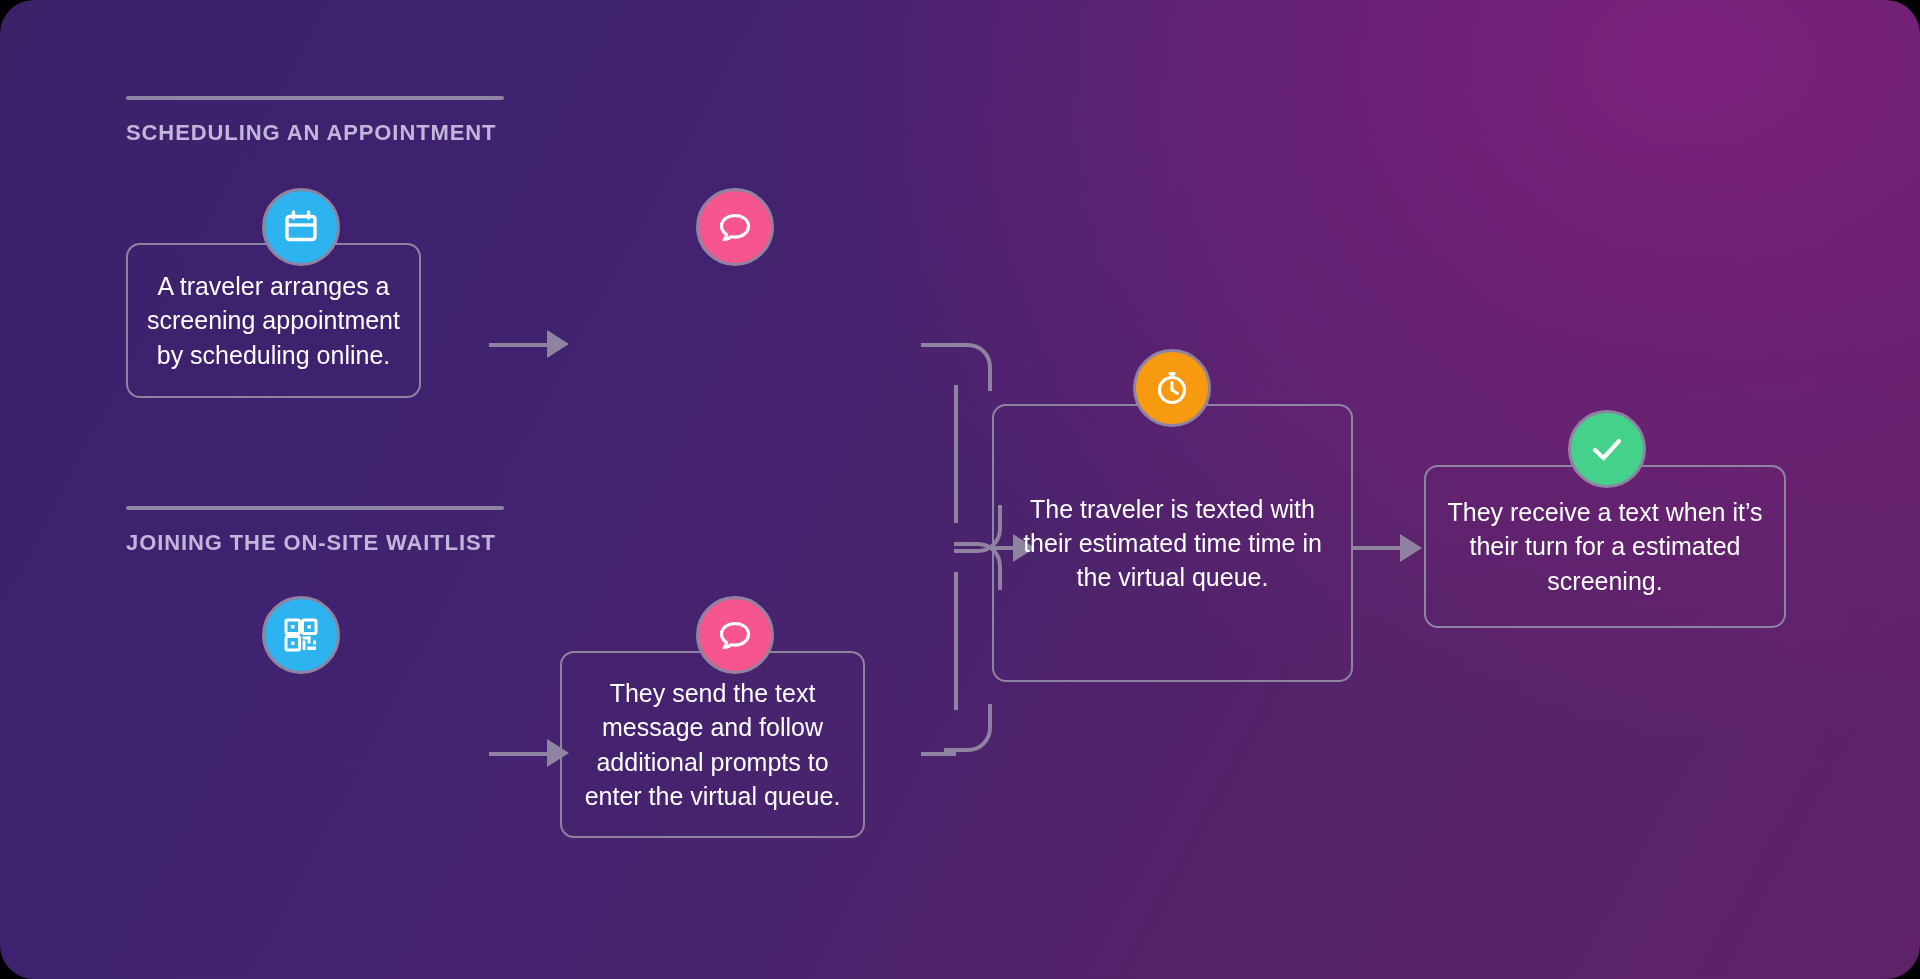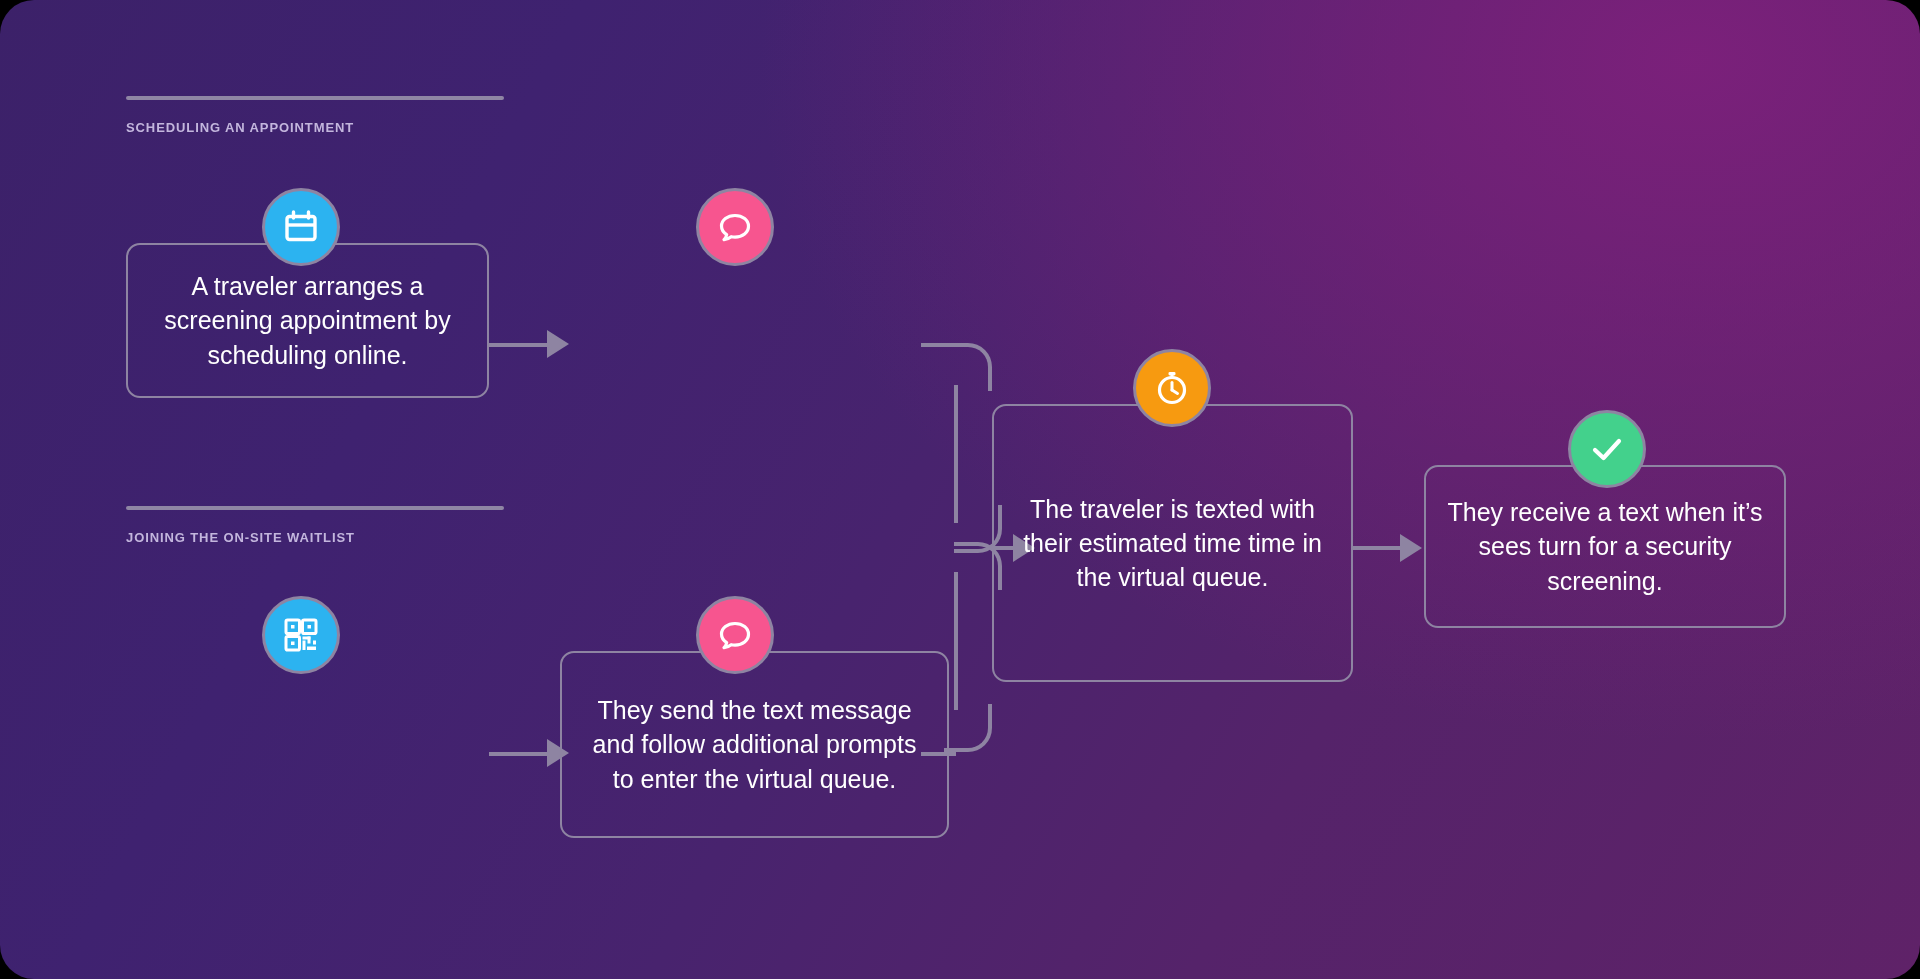--- a/index.html
+++ b/index.html
@@ -32,21 +32,21 @@
     width: 378px;
   }
   .section-rule {
     width: 100%;
     height: 4px;
     background: #8f86a4;
     border-radius: 2px;
   }
   .section-title {
     margin-top: 20px;
-    font-size: 13px;
+    font-size: 22px;
     font-weight: bold;
     letter-spacing: 0.9px;
     color: #c3b6dd;
     white-space: nowrap;
   }
 
   
   .node {
     position: absolute;
     box-sizing: border-box;
@@ -145,21 +145,21 @@
   <div class="badge" style="left:262px; top:188px; background:#2cb3f0;">
     <span>
       <svg width="40" height="40" viewBox="0 0 40 40">
         <rect x="6" y="9.5" width="28" height="23" rx="2.5" fill="none" stroke="#fff" stroke-width="3.4"></rect>
         <line x1="6" y1="18" x2="34" y2="18" stroke="#fff" stroke-width="3.4"></line>
         <line x1="12.5" y1="5" x2="12.5" y2="11" stroke="#fff" stroke-width="3.4" stroke-linecap="round"></line>
         <line x1="27.5" y1="5" x2="27.5" y2="11" stroke="#fff" stroke-width="3.4" stroke-linecap="round"></line>
       </svg>
     </span>
   </div>
-  <div class="node" style="left:126px; top:243px; width:363px; height:155px;">
+  <div class="node" style="left:126px; top:243px; width:295px; height:155px;">
     <div class="body">
       <div class="para">A traveler arranges a screening appointment by scheduling online.</div>
     </div>
   </div>
 
   <div class="badge" style="left:696px; top:188px; background:#f7558f;">
     <span>
       <svg width="40" height="40" viewBox="0 0 40 40">
         <path d="M20 8.5c-7.6 0-13.5 4.7-13.5 10.6 0 3.5 2 6.6 5.2 8.5-0.3 2-1.3 3.8-2.7 5.1 2.7-0.3 5.2-1.4 7.2-3 1.2 0.3 2.5 0.4 3.8 0.4 7.6 0 13.5-4.7 13.5-10.9S27.6 8.5 20 8.5z" fill="none" stroke="#fff" stroke-width="3.2" stroke-linejoin="round"></path>
       </svg>
@@ -184,21 +184,21 @@
     </span>
   </div>
 
   <div class="badge" style="left:696px; top:596px; background:#f7558f;">
     <span>
       <svg width="40" height="40" viewBox="0 0 40 40">
         <path d="M20 8.5c-7.6 0-13.5 4.7-13.5 10.6 0 3.5 2 6.6 5.2 8.5-0.3 2-1.3 3.8-2.7 5.1 2.7-0.3 5.2-1.4 7.2-3 1.2 0.3 2.5 0.4 3.8 0.4 7.6 0 13.5-4.7 13.5-10.9S27.6 8.5 20 8.5z" fill="none" stroke="#fff" stroke-width="3.2" stroke-linejoin="round"></path>
       </svg>
     </span>
   </div>
-  <div class="node" style="left:560px; top:651px; width:389px; height:187px;">
+  <div class="node" style="left:560px; top:651px; width:305px; height:187px;">
     <div class="body">
       <div class="para">They send the text message and follow additional prompts to enter the virtual queue.</div>
     </div>
   </div>
 
   <div class="badge" style="left:1133px; top:349px; background:#f79a10;">
     <span>
       <svg width="40" height="40" viewBox="0 0 40 40">
         <circle cx="20" cy="22" r="12.5" fill="none" stroke="#fff" stroke-width="3.2"></circle>
         <line x1="20" y1="22" x2="20" y2="14.5" stroke="#fff" stroke-width="3" stroke-linecap="round"></line>
@@ -216,17 +216,17 @@
 
   <div class="badge" style="left:1568px; top:410px; background:#43d18c;">
     <span>
       <svg width="40" height="40" viewBox="0 0 40 40">
         <polyline points="8,21 16.5,29 32,12" fill="none" stroke="#fff" stroke-width="4.2" stroke-linecap="round" stroke-linejoin="round"></polyline>
       </svg>
     </span>
   </div>
   <div class="node" style="left:1424px; top:465px; width:362px; height:163px;">
     <div class="body">
-      <div class="para">They receive a text when it’s sees turn for a security screening.</div>
+      <div class="para">They receive a text when it’s their turn for a estimated screening.</div>
     </div>
   </div>
 
 </div>
 
 </body></html>

